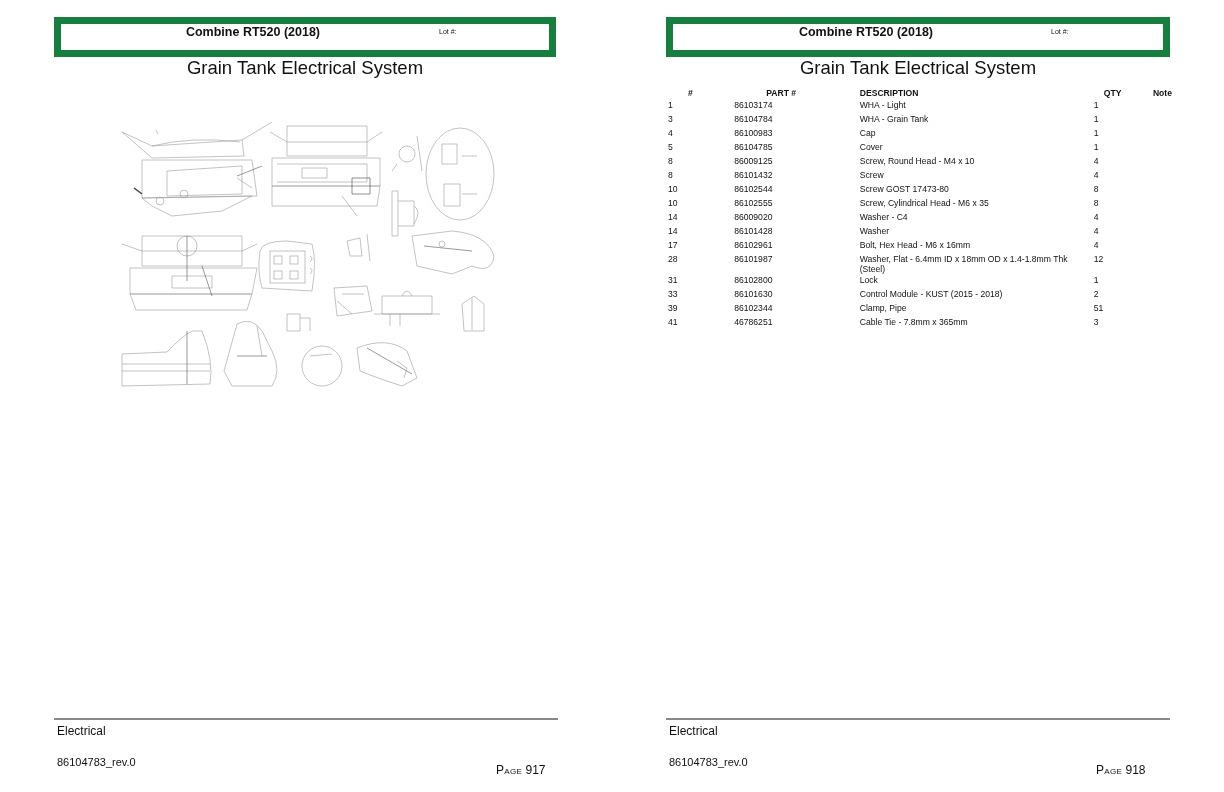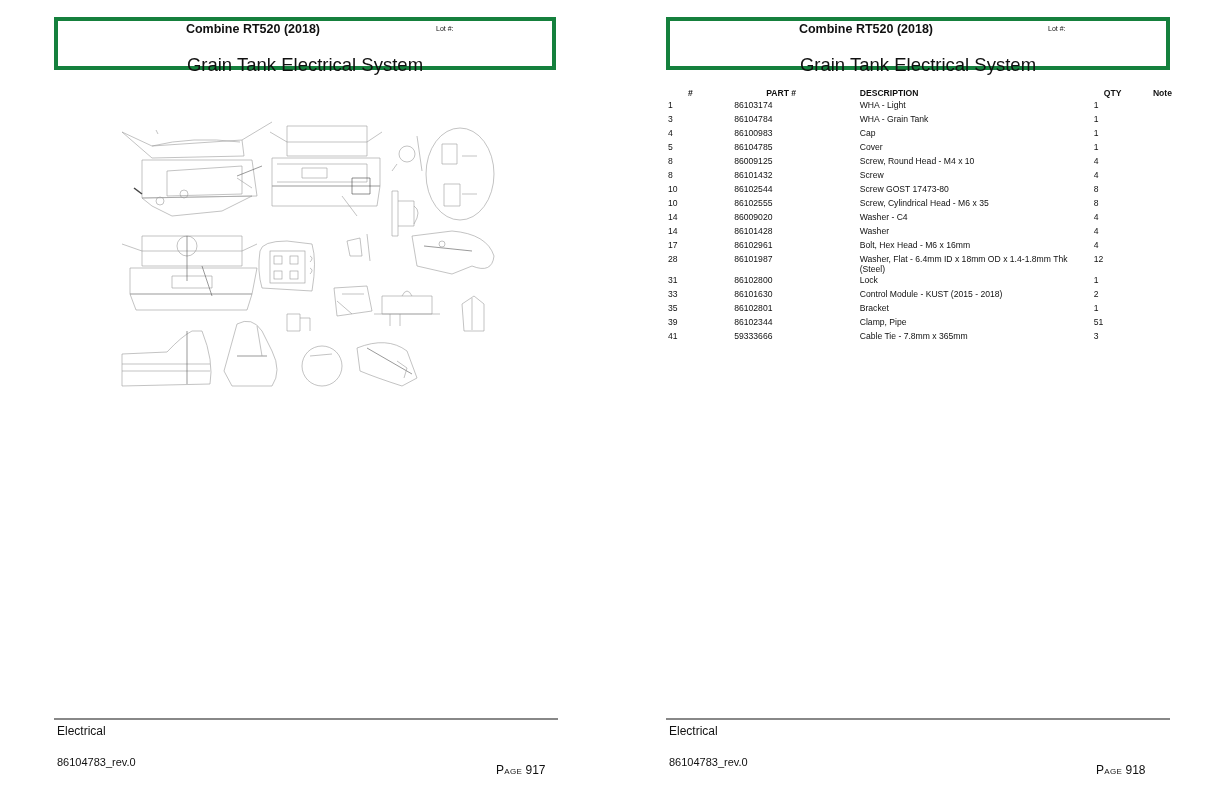--- a/index.html
+++ b/index.html
@@ -1,22 +1,22 @@
 <!DOCTYPE html>
 <html><head>
 <meta charset="utf-8">
 <style>
   html, body { margin: 0; padding: 0; background: #ffffff; }
   body { width: 1224px; height: 792px; position: relative; overflow: hidden;
          font-family: "Liberation Sans", sans-serif; color: #111; }
   .page { position: absolute; top: 0; width: 612px; height: 792px; }
   .page.left { left: 0; }
   .page.right { left: 612px; }
-  .header-box { position: absolute; top: 17px; left: 54px; width: 502px; height: 53px;
-                border: 4px solid #15803d; box-sizing: border-box; }
+  .header-box { position: absolute; top: 17px; left: 54px; width: 502px; height: 40px;
+                border: 7px solid #15803d; box-sizing: border-box; }
   .page.right .header-box { left: 54px; width: 504px; }
   .model-title { position: absolute; top: 1px; left: 0; width: 100%; text-align: center;
                  font-size: 12.5px; font-weight: bold; }
   .model-title span { position: relative; left: -52px; }
   .lot-label { position: absolute; top: 4px; left: 378px; font-size: 7px; }
   .section-title { position: absolute; top: 33px; left: 0; width: 100%; text-align: center;
                    font-size: 18.5px; }
   .diagram { position: absolute; left: 112px; top: 116px; width: 398px; height: 282px; }
   .parts-table { position: absolute; left: 56px; top: 86px; width: 504px; border-collapse: collapse;
                  font-size: 8.6px; }
@@ -292,36 +292,29 @@
         <td></td>
       </tr>
         <tr class="" style="">
         <td>33</td>
         <td>86101630</td>
         <td>Control Module - KUST (2015 - 2018)</td>
         <td>2</td>
         <td></td>
       </tr>
         <tr class="" style="">
-        <td>35</td>
-        <td>86102801</td>
-        <td>Bracket</td>
-        <td>1</td>
-        <td></td>
-      </tr>
-        <tr class="" style="">
         <td>39</td>
         <td>86102344</td>
         <td>Clamp, Pipe</td>
         <td>51</td>
         <td></td>
       </tr>
         <tr class="" style="">
         <td>41</td>
-        <td>59333666</td>
+        <td>46786251</td>
         <td>Cable Tie - 7.8mm x 365mm</td>
         <td>3</td>
         <td></td>
       </tr>
       </tbody>
   </table>
 
   <div class="footer-rule"></div>
   <div class="footer-section">Electrical</div>
   <div class="footer-doc">86104783_rev.0</div>

